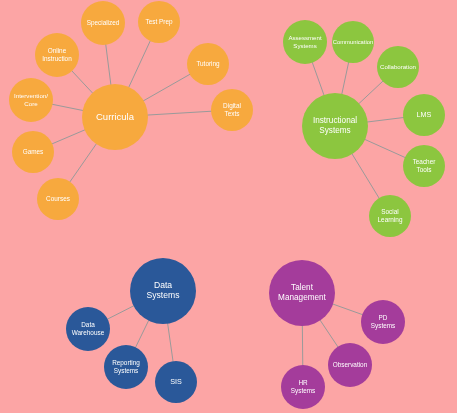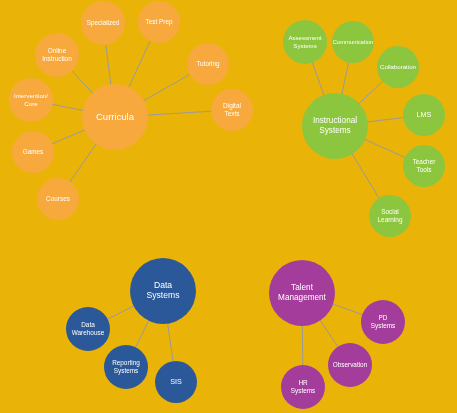--- a/index.html
+++ b/index.html
@@ -7,21 +7,21 @@
     padding: 0;
     background: #ffffff;
   }
   body {
     font-family: "Liberation Sans", sans-serif;
   }
   #canvas {
     position: relative;
     width: 457px;
     height: 413px;
-    background: #eab308;
+    background: #fca5a5;
     overflow: hidden;
   }
   #graph-svg {
     position: absolute;
     left: 0;
     top: 0;
     width: 457px;
     height: 413px;
   }
   .node-label {

